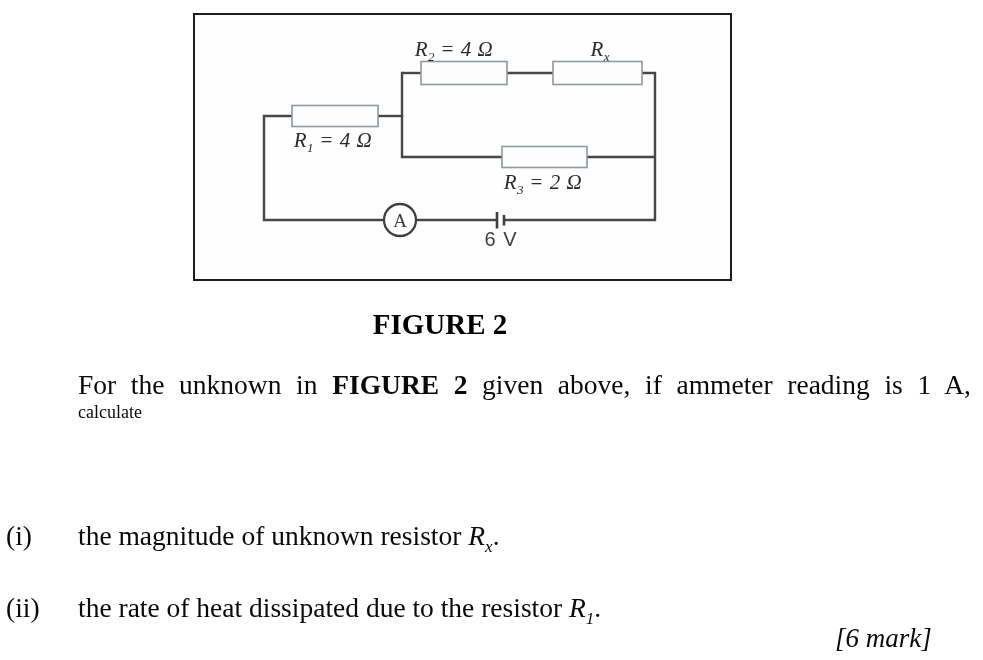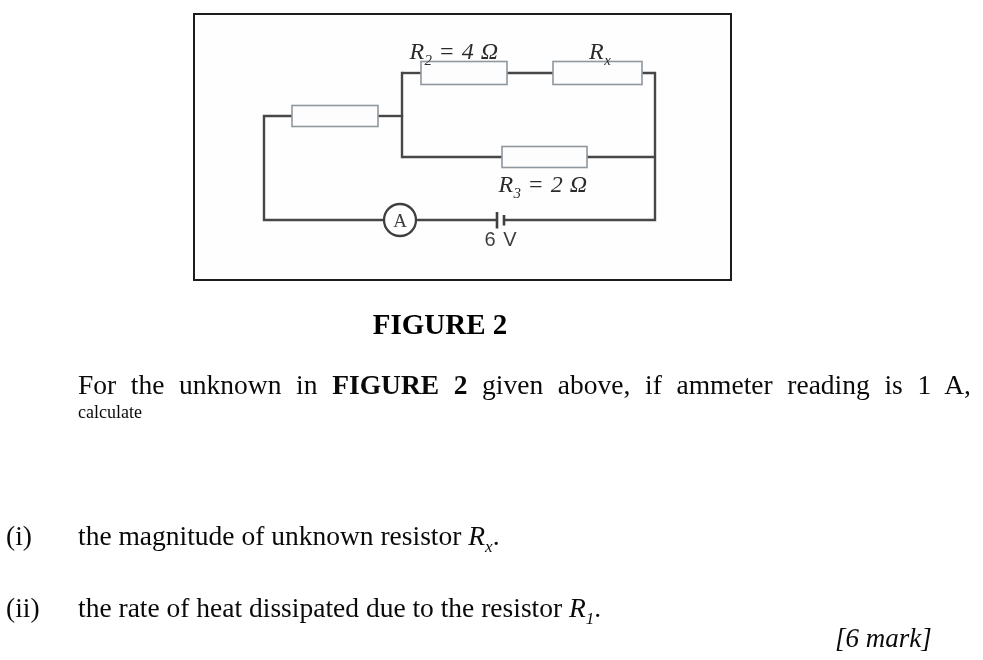--- a/index.html
+++ b/index.html
@@ -10,21 +10,21 @@
   }
 
   
   .fig {
     position:absolute; left:193px; top:13px; width:539px; height:268px;
     border:2px solid #1c1c1c; box-sizing:border-box; background:#fefefe;
   }
   .fig svg { position:absolute; left:0; top:0; }
 
   .clabel {
-    position:absolute; font-style:italic; font-size:24px; color:#2b2b2b;
+    position:absolute; font-style:italic; font-size:21px; color:#2b2b2b;
     text-align:center; letter-spacing:.5px; white-space:nowrap; line-height:1.1;
   }
   .clabel sub { font-size:0.62em; font-style:italic; letter-spacing:0; }
   .blabel {
     position:absolute; font-family:Liberation Sans, sans-serif; font-size:20px;
     color:#3f3f3f; text-align:center; letter-spacing:1px; line-height:1.1;
   }
 
   
   .title {
@@ -79,20 +79,21 @@
     </g>
 
     <circle cx="205" cy="205" r="16" fill="#ffffff" stroke="#3f3f3f" stroke-width="2.3"></circle>
     <text x="205" y="212" text-anchor="middle" font-family="Liberation Serif, serif" font-size="19" fill="#3f3f3f">A</text>
   </svg>
 
   <div class="clabel" style="left:194px; top:23px; width:130px;"><i>R</i><sub>2</sub><span> = 4 Ω</span></div>
 
   <div class="clabel" style="left:368px; top:23px; width:74px;"><i>R</i><sub>x</sub><span></span></div>
 
+  <div class="clabel" style="left:73px; top:114px; width:130px;"><i>R</i><sub>1</sub><span> = 4 Ω</span></div>
 
   <div class="clabel" style="left:283px; top:156px; width:130px;"><i>R</i><sub>3</sub><span> = 2 Ω</span></div>
 
   <div class="blabel" style="left:271px; top:213px; width:70px;">6 V</div>
 </div>
 
 <div class="title">FIGURE 2</div>
 
 <div class="pline1"><span>For the unknown in </span><b>FIGURE 2</b><span> given above, if ammeter reading is 1 A,</span></div>
 

